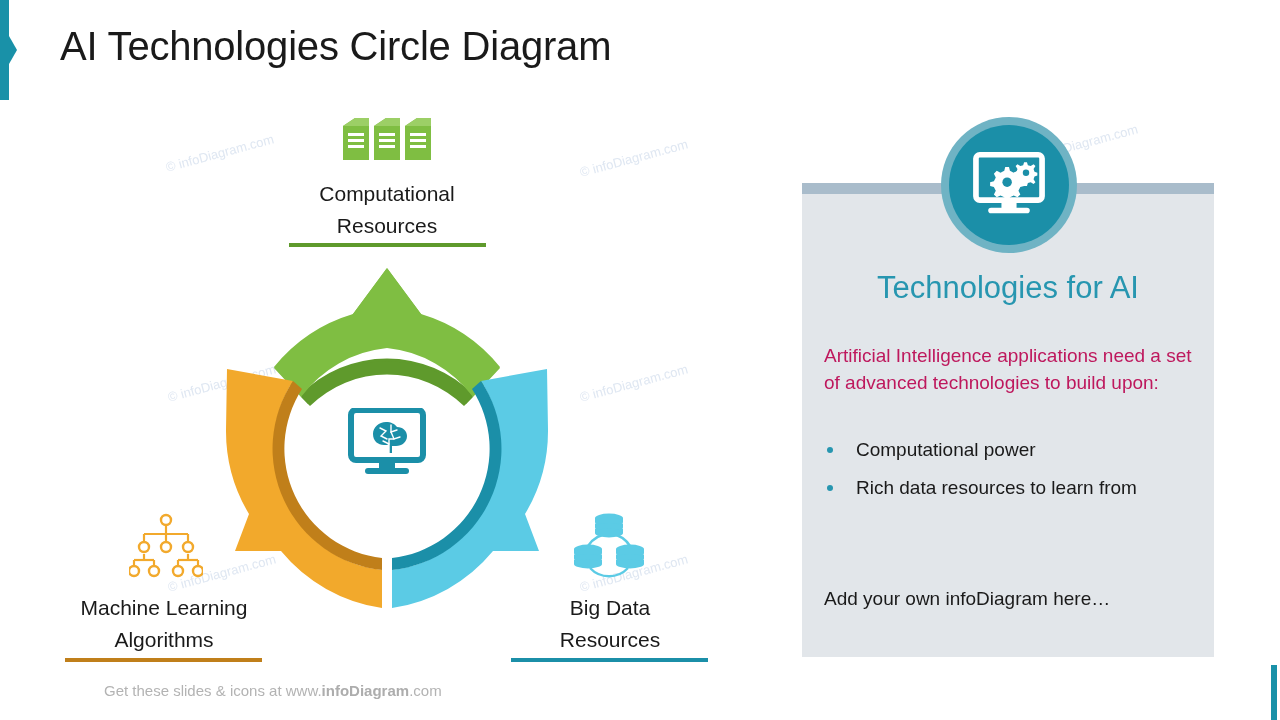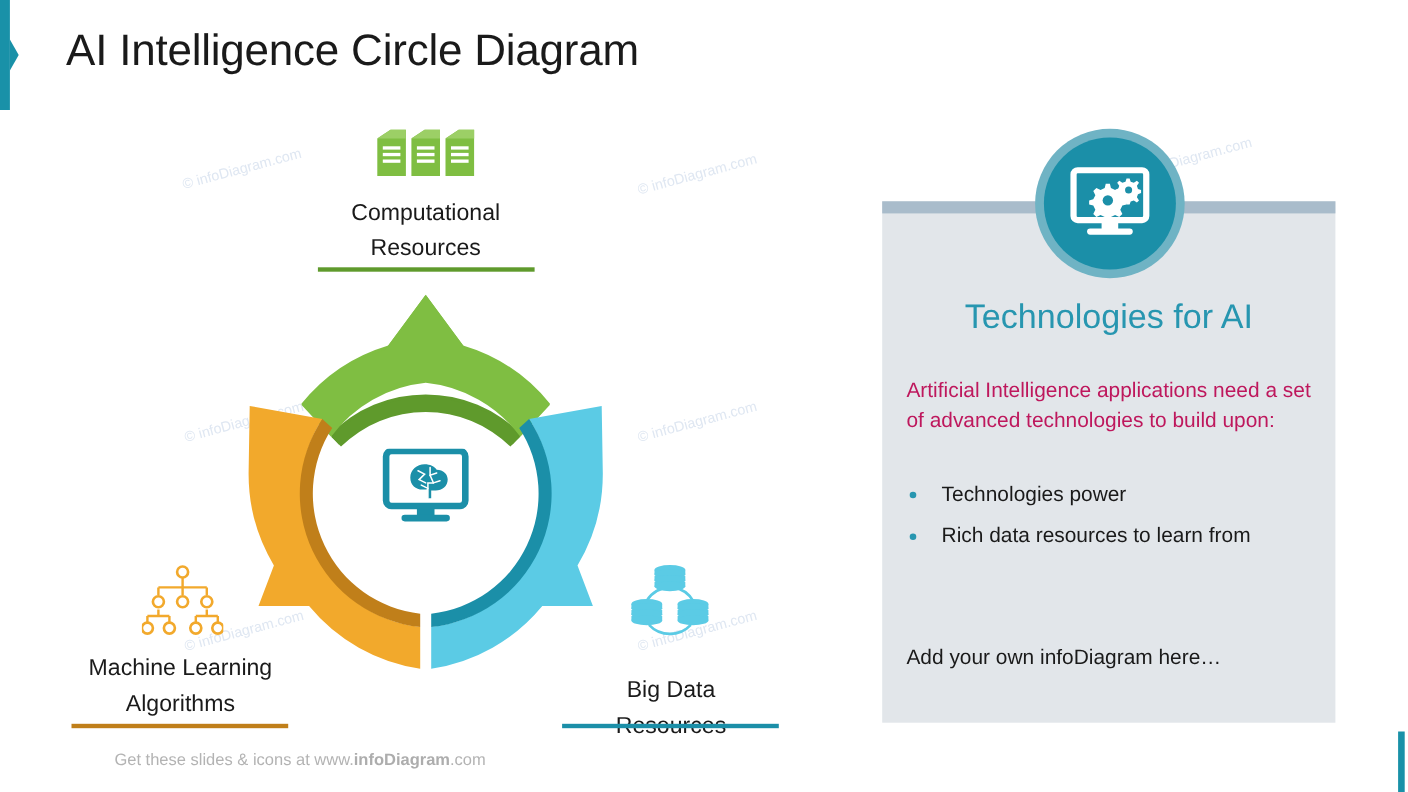--- a/index.html
+++ b/index.html
@@ -166,21 +166,21 @@
     color: #1a1a1a;
   }
 </style>
 </head>
 <body>
 
 <div id="left-accent"></div>
 <div id="left-accent-arrow"></div>
 <div id="right-accent"></div>
 
-<div id="page-title">AI Intelligence Circle Diagram</div>
+<div id="page-title">AI Technologies Circle Diagram</div>
 
 <div class="wm" style="left:166px; top:160px;">© infoDiagram.com</div>
 <div class="wm" style="left:580px; top:165px;">© infoDiagram.com</div>
 <div class="wm" style="left:168px; top:390px;">© infoDiagram.com</div>
 <div class="wm" style="left:580px; top:390px;">© infoDiagram.com</div>
 <div class="wm" style="left:1030px; top:150px;">© infoDiagram.com</div>
 <div class="wm" style="left:580px; top:580px;">© infoDiagram.com</div>
 <div class="wm" style="left:168px; top:580px;">© infoDiagram.com</div>
 
 <div id="diagram">
@@ -341,21 +341,21 @@
         <ellipse cx="58" cy="37" rx="14" ry="4.4"></ellipse>
         <rect x="44" y="37" width="28" height="4"></rect>
         <ellipse cx="58" cy="41" rx="14" ry="4.4"></ellipse>
         <rect x="44" y="42.5" width="28" height="4"></rect>
         <ellipse cx="58" cy="46.5" rx="14" ry="4.4"></ellipse>
         <rect x="44" y="48" width="28" height="4"></rect>
         <ellipse cx="58" cy="52" rx="14" ry="4.4"></ellipse>
       </g>
     </svg>
   </div>
-  <div class="node-label" style="left:490px; top:592px; width:240px;margin-top:20px;">
+  <div class="node-label" style="left:490px; top:592px; width:240px;">
     <div>Big Data</div>
     <div>Resources</div>
   </div>
   <div class="node-rule" style="left:511px; top:658px; width:197px; background:#1b8fa8;"></div>
 
   <div class="node-icon" style="left:129px; top:512px; width:74px; height:66px;">
     <svg viewBox="0 0 74 66" width="74" height="66">
       <g stroke="#f2a92c" stroke-width="2.2" fill="none">
 
         <path d="M37 13 L37 22"></path>
@@ -417,21 +417,21 @@
     </svg>
   </div>
 </div>
 
 <div id="panel-heading">Technologies for AI</div>
 <div id="panel-body">Artificial Intelligence applications need a set of advanced technologies to build upon:</div>
 
 <ul id="panel-bullets">
   <li>
     <span class="bullet-dot"></span>
-    <span>Technologies power</span>
+    <span>Computational power</span>
   </li>
   <li>
     <span class="bullet-dot"></span>
     <span>Rich data resources to learn from</span>
   </li>
 </ul>
 
 <div id="panel-footnote">Add your own infoDiagram here…</div>
 
 <div id="footer">

